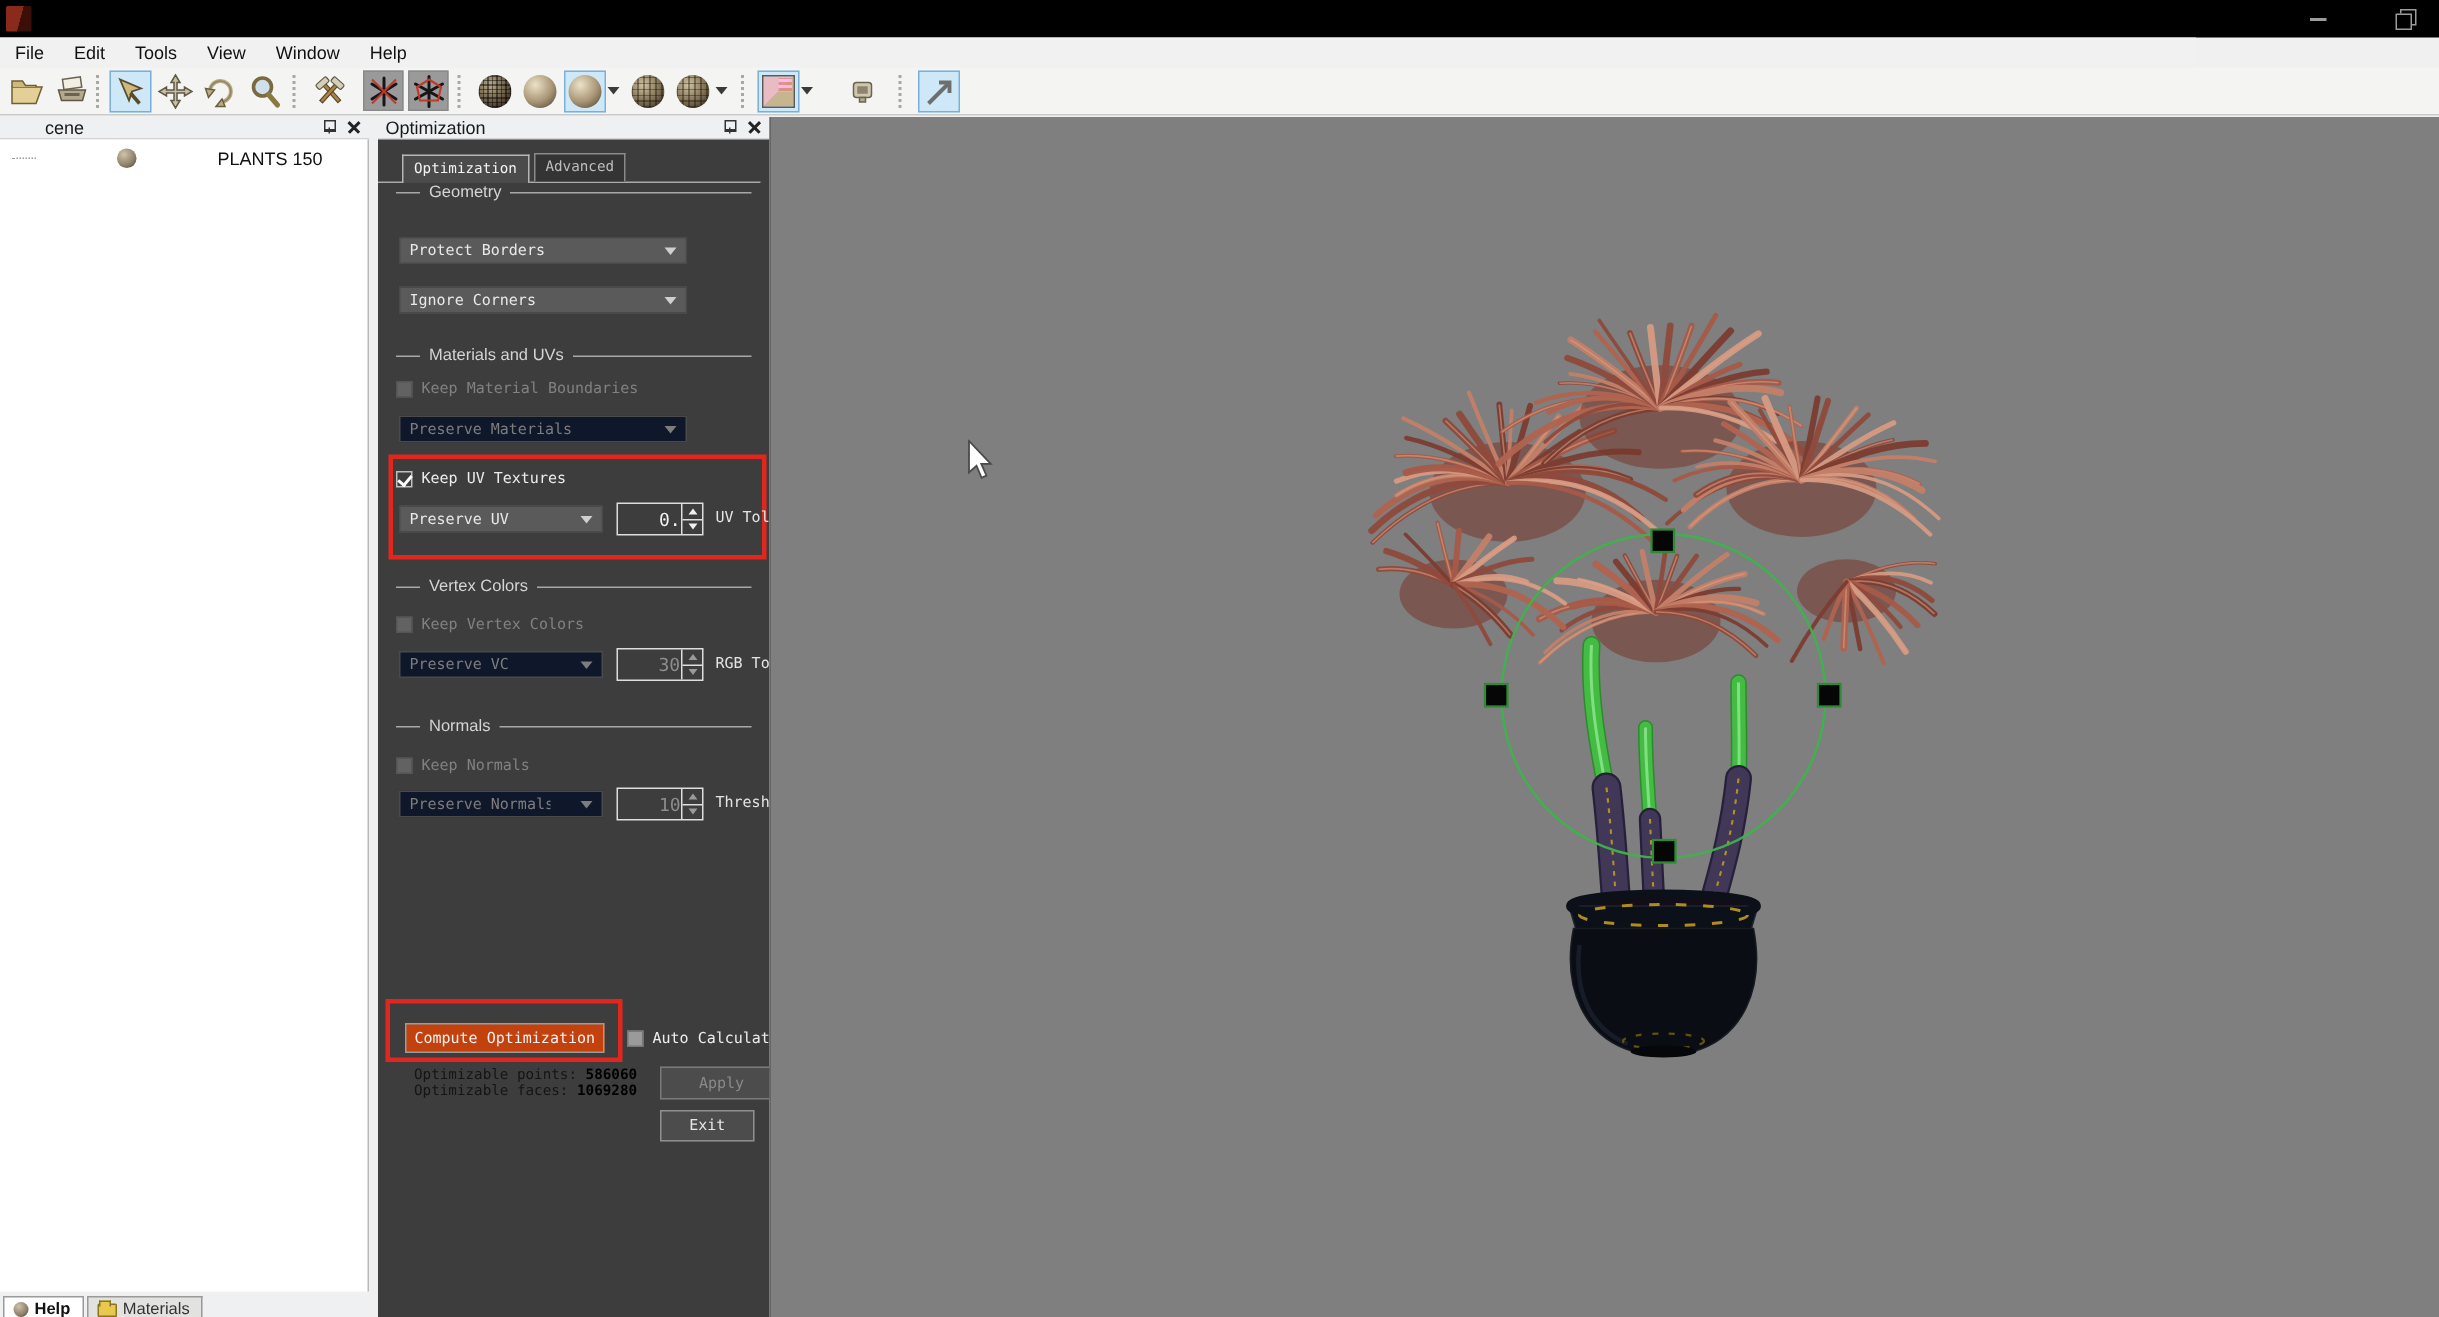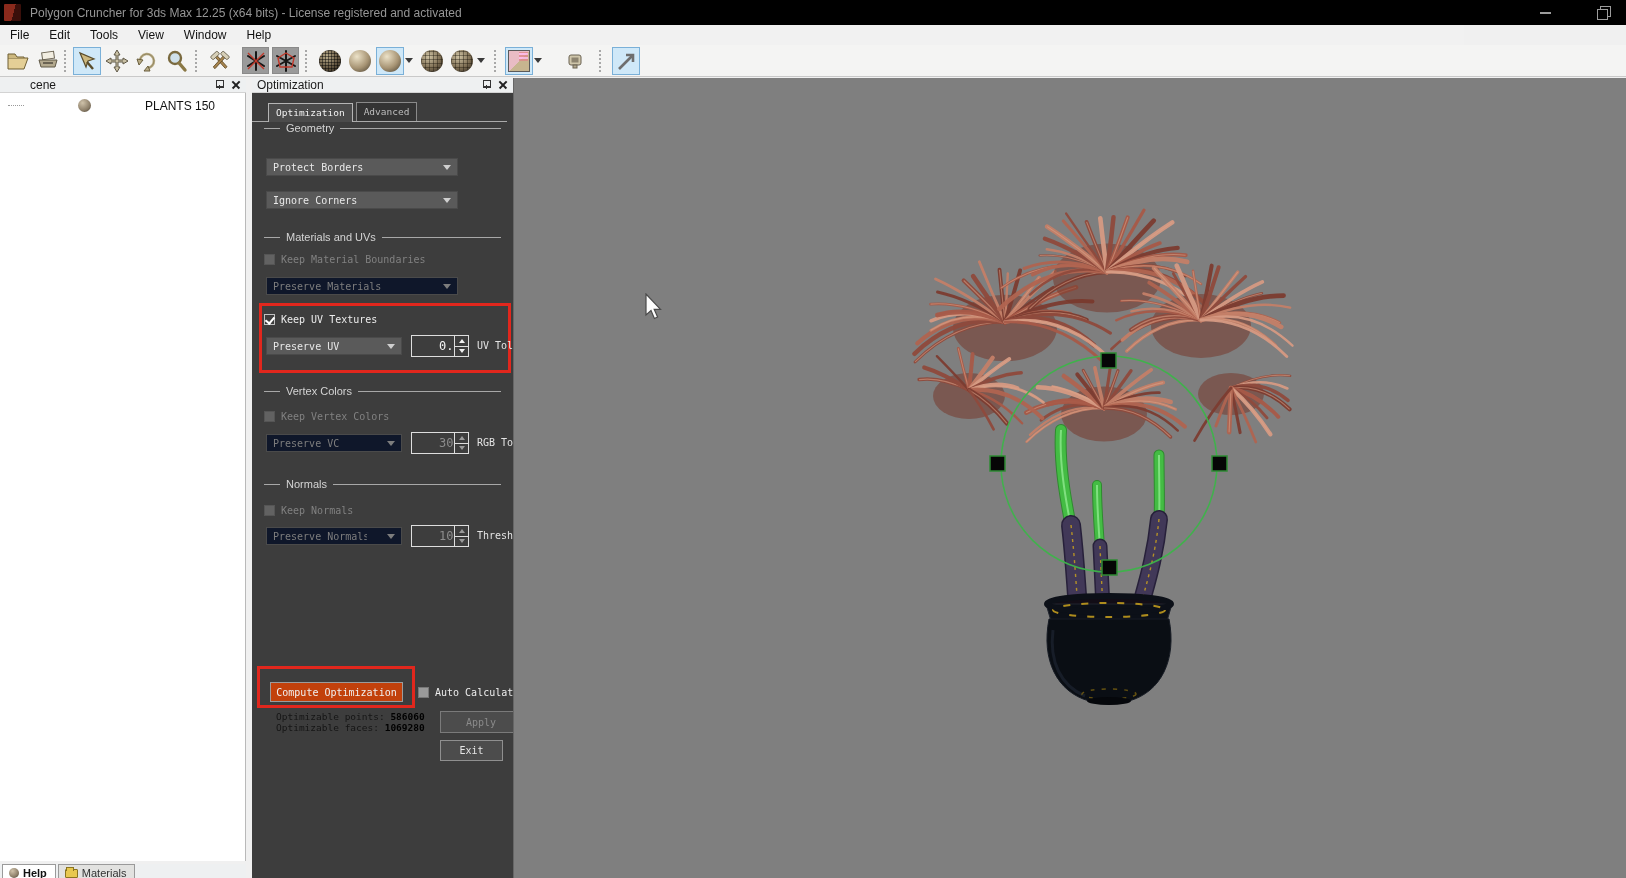--- a/index.html
+++ b/index.html
@@ -115,21 +115,20 @@
   #plant { position:absolute; left:335px; top:102px; }  
   #cursor { position:absolute; left:131px; top:215px; } 
 </style>
 </head>
 <body>
 
 <div id="app">
 
   <div class="titlebar">
     <div class="appicon"></div>
-    <div class="title-text">Polygon Cruncher for 3ds Max 12.25 (x64 bits) - License registered and activated</div>
     <div class="wbtn min">
         <div class="minglyph"></div>
       </div>
     <div class="wbtn rest">
         <div class="restglyph"></div>
       </div>
   </div>
 
   <div class="menubar">
     <div class="menu-item">File</div>

